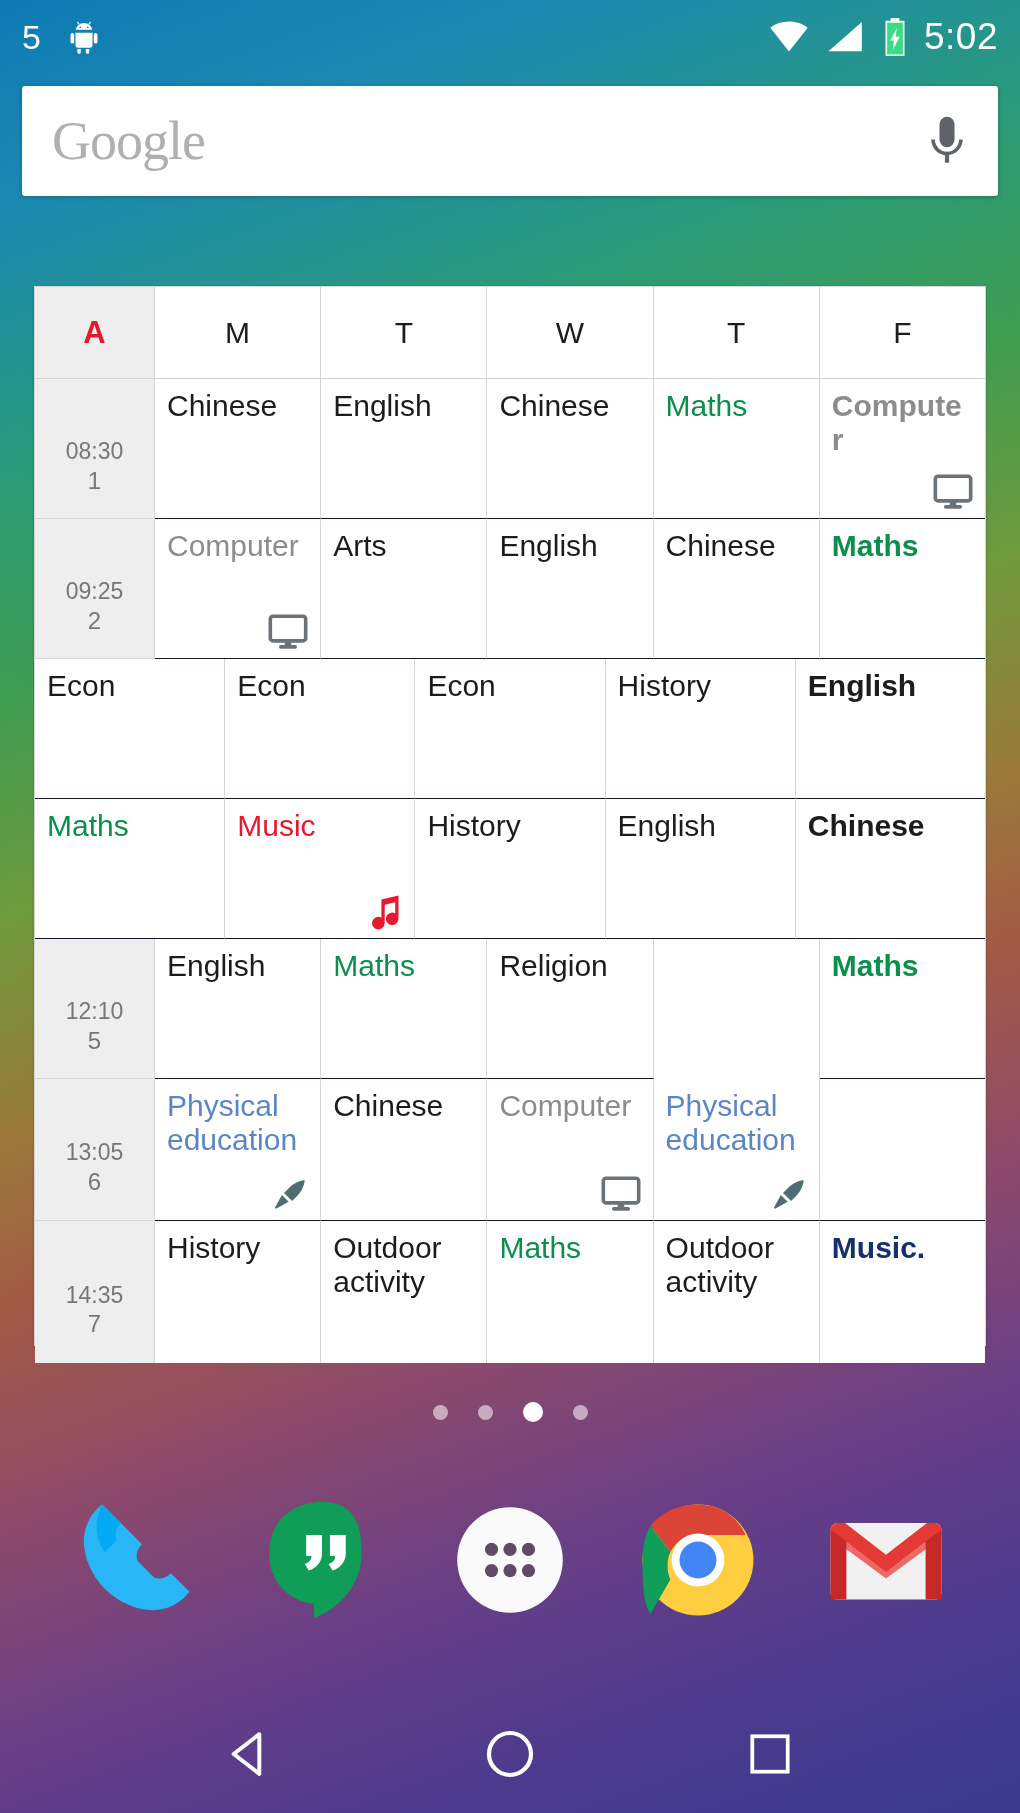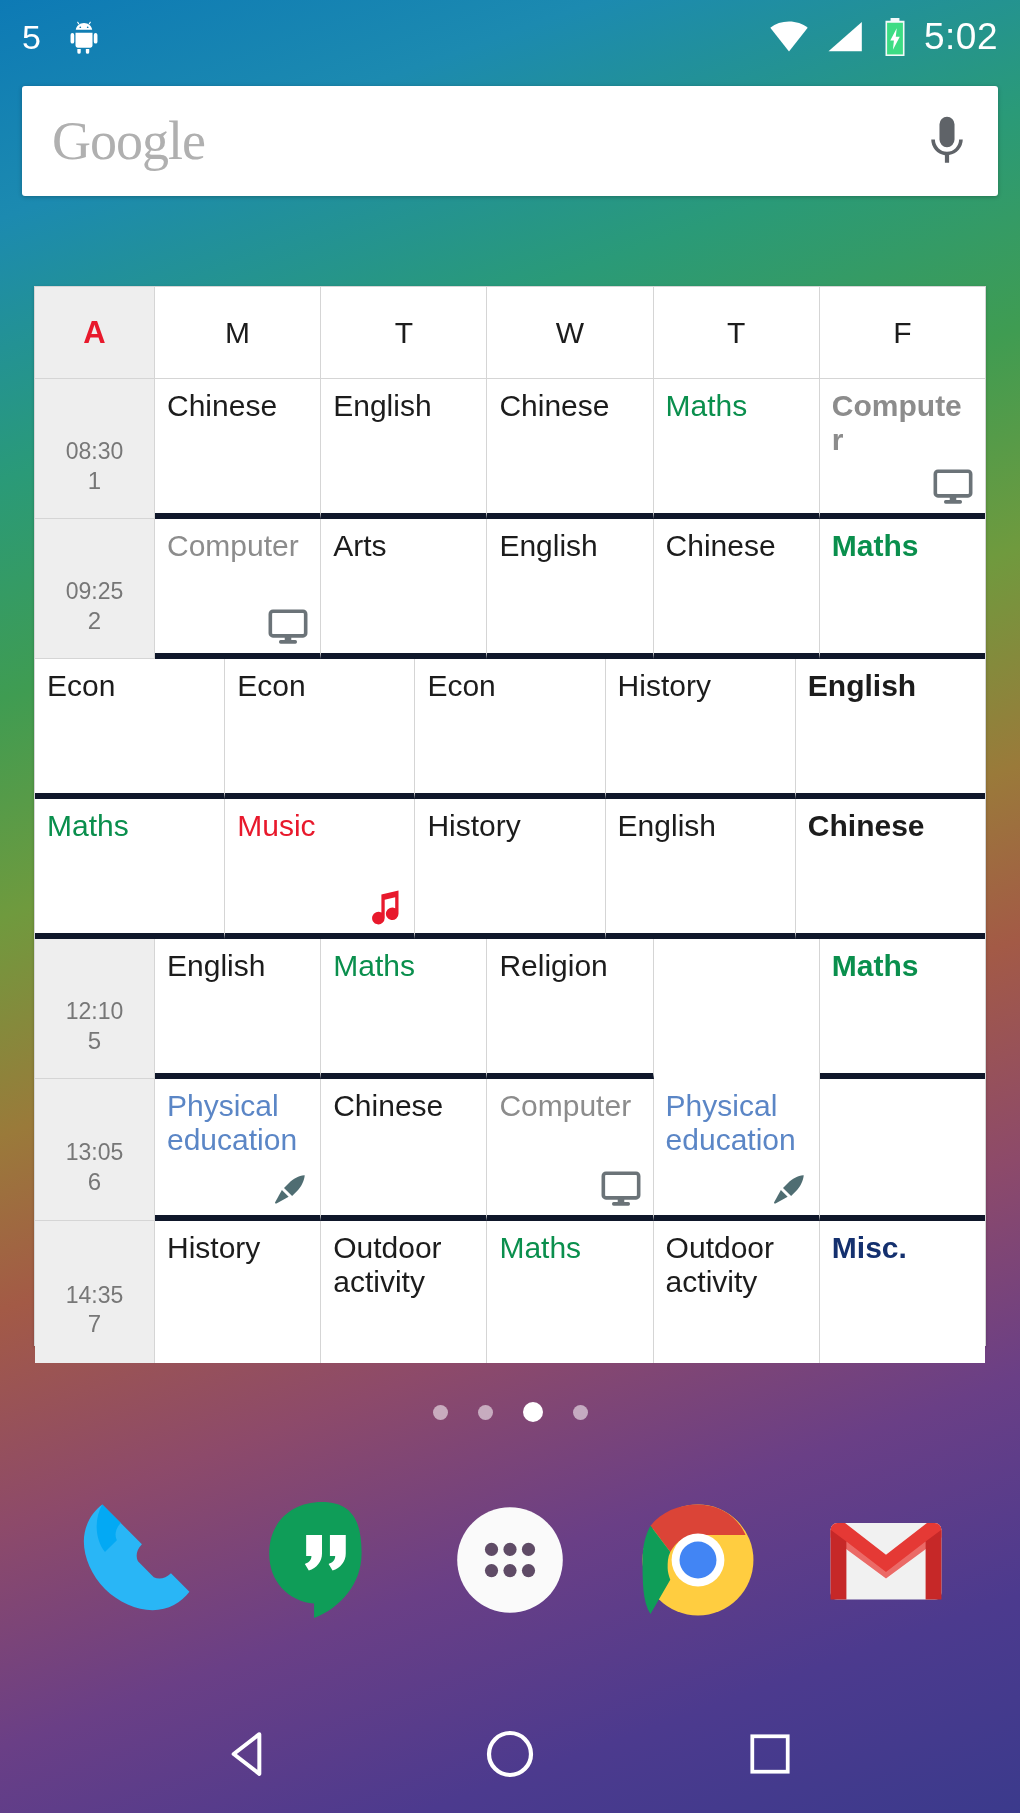--- a/index.html
+++ b/index.html
@@ -89,21 +89,21 @@
     border-right: 1px solid #d5d5d5;
     border-bottom: 1px solid #d5d5d5;
     display: flex; align-items: center; justify-content: center;
     font-size: 30px; color: #1c1c1c;
     background: #ffffff;
   }
   .tt-dayhead:last-child, .tt-cell:last-child { border-right: none; }
   .tt-cell {
     flex: 1 1 0; min-width: 0;
     border-right: 1px solid #d5d5d5;
-    border-bottom: 6px solid #0f172a;
+    border-bottom: 1px solid #0f172a;
     position: relative;
     padding: 10px 12px;
     background: #ffffff;
   }
   .tt-cell .subj {
     font-size: 30px; line-height: 1.13; color: #1c1c1c;
     word-wrap: break-word;
   }
   .tt-cell .subj.green  { color: #0a8f4d; }
   .tt-cell .subj.gray   { color: #8c8c8c; }
@@ -373,21 +373,21 @@
     <div class="tt-cell">
       <div class="subj">Outdoor activity</div>
     </div>
     <div class="tt-cell">
       <div class="subj green">Maths</div>
     </div>
     <div class="tt-cell">
       <div class="subj">Outdoor activity</div>
     </div>
     <div class="tt-cell">
-      <div class="subj navy">Misc.</div>
+      <div class="subj navy">Music.</div>
     </div>
   </div>
 
 </div>
 
 <div id="page-dots">
   <span class="dot"></span>
   <span class="dot"></span>
   <span class="dot active"></span>
   <span class="dot"></span>

